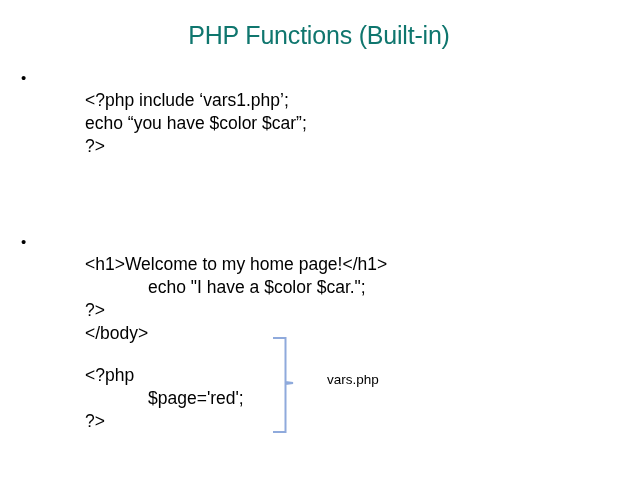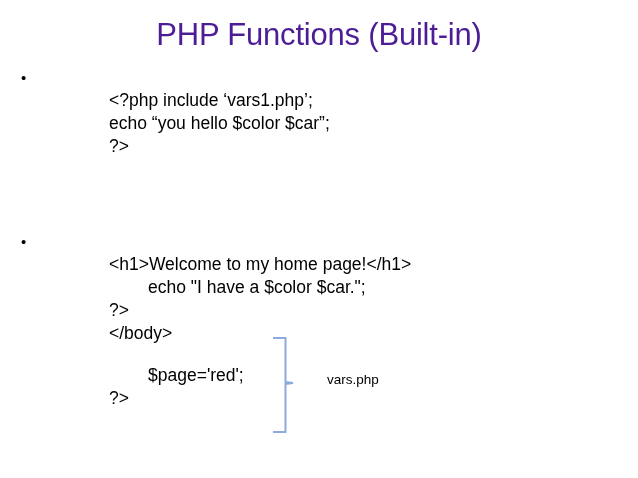--- a/index.html
+++ b/index.html
@@ -23,25 +23,25 @@
     background: #ffffff;
   }
 
   
   .slide-title {
     position: absolute;
     left: 0;
     top: 16px;
     width: 638px;
     text-align: center;
-    font-size: 31px;
+    font-size: 25px;
     line-height: 38px;
     font-weight: 400;
     letter-spacing: -0.2px;
-    color: #4c1d95;
+    color: #0f766e;
     white-space: pre;
   }
 
   
   .block {
     position: absolute;
     left: 0;
     width: 638px;
   }
   #block-1 { top: 66px; }
@@ -52,21 +52,21 @@
     position: relative;
     height: 23px;
     line-height: 23px;
     font-size: 17.5px;
     white-space: pre;
     color: #000000;
   }
 
   
   .ind-0 { padding-left: 46px; }   
-  .ind-1 { padding-left: 85px; margin-left: 24px; }   
+  .ind-1 { padding-left: 85px; }   
   .ind-2 { padding-left: 148px; }  
 
   .bullet-dot {
     position: absolute;
     left: 21px;
     top: 0;
     width: 10px;
     height: 23px;
     line-height: 23px;
     font-size: 15px;
@@ -103,35 +103,36 @@
 
 <div id="slide">
 
   <div class="slide-title">PHP Functions (Built-in)</div>
 
   <div class="block" id="block-1">
     <div class="line ind-0">
       <span class="bullet-dot">•</span>
     </div>
     <div class="line ind-1">&lt;?php include ‘vars1.php’;</div>
-    <div class="line ind-1">echo “you hello $color $car”;</div>
+    <div class="line ind-1">echo “you have $color $car”;</div>
     <div class="line ind-1">?&gt;</div>
   </div>
 
   <div class="block" id="block-2">
     <div class="line ind-0">
       <span class="bullet-dot">•</span>
     </div>
     <div class="line ind-1">&lt;h1&gt;Welcome to my home page!&lt;/h1&gt;</div>
     <div class="line ind-2">echo "I have a $color $car.";</div>
     <div class="line ind-1">?&gt;</div>
     <div class="line ind-1">&lt;/body&gt;</div>
   </div>
 
   <div class="block" id="block-3">
+    <div class="line ind-1">&lt;?php</div>
     <div class="line ind-2">$page='red';</div>
     <div class="line ind-1">?&gt;</div>
   </div>
 
   <div id="brace-group">
     <svg id="brace-svg" width="80" height="120" viewBox="0 0 80 120">
       <path d="M 9 8 L 20.5 8 L 20.5 52 L 28 53 L 20.5 54 L 20.5 102 L 9 102" fill="none" stroke="#8FAADC" stroke-width="2" stroke-linecap="square" stroke-linejoin="miter"></path>
     </svg>
     <div class="annotation-label">vars.php</div>
   </div>

